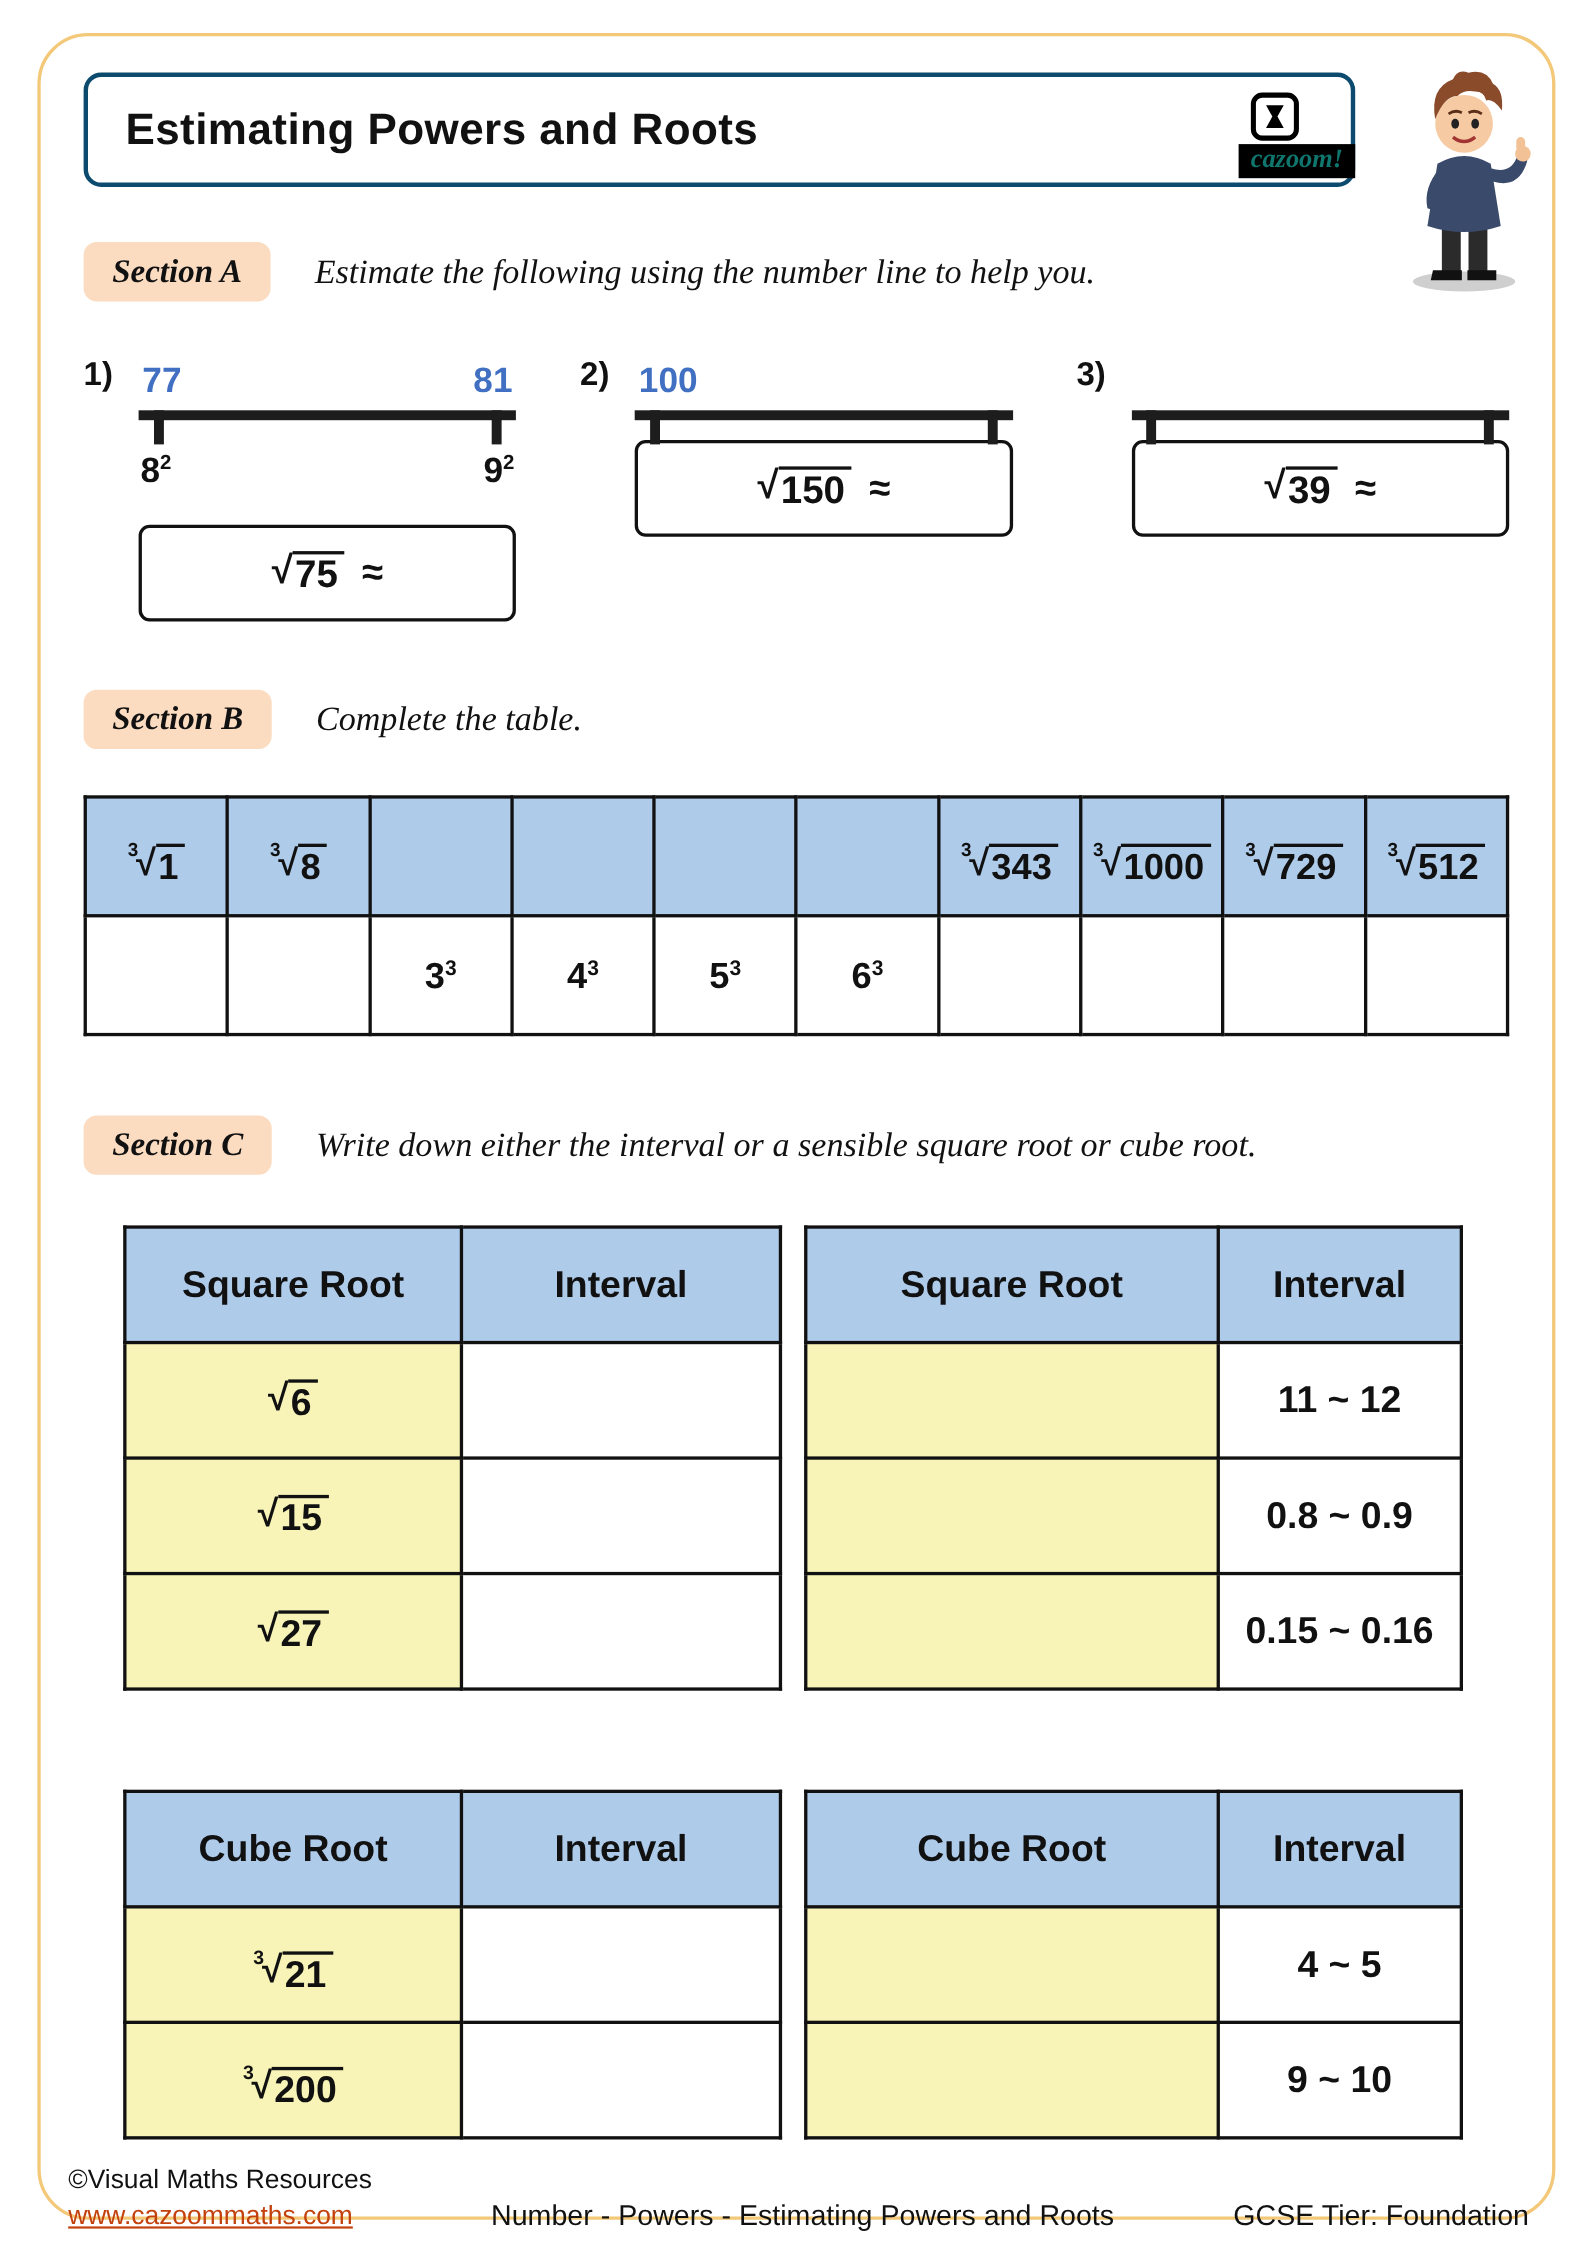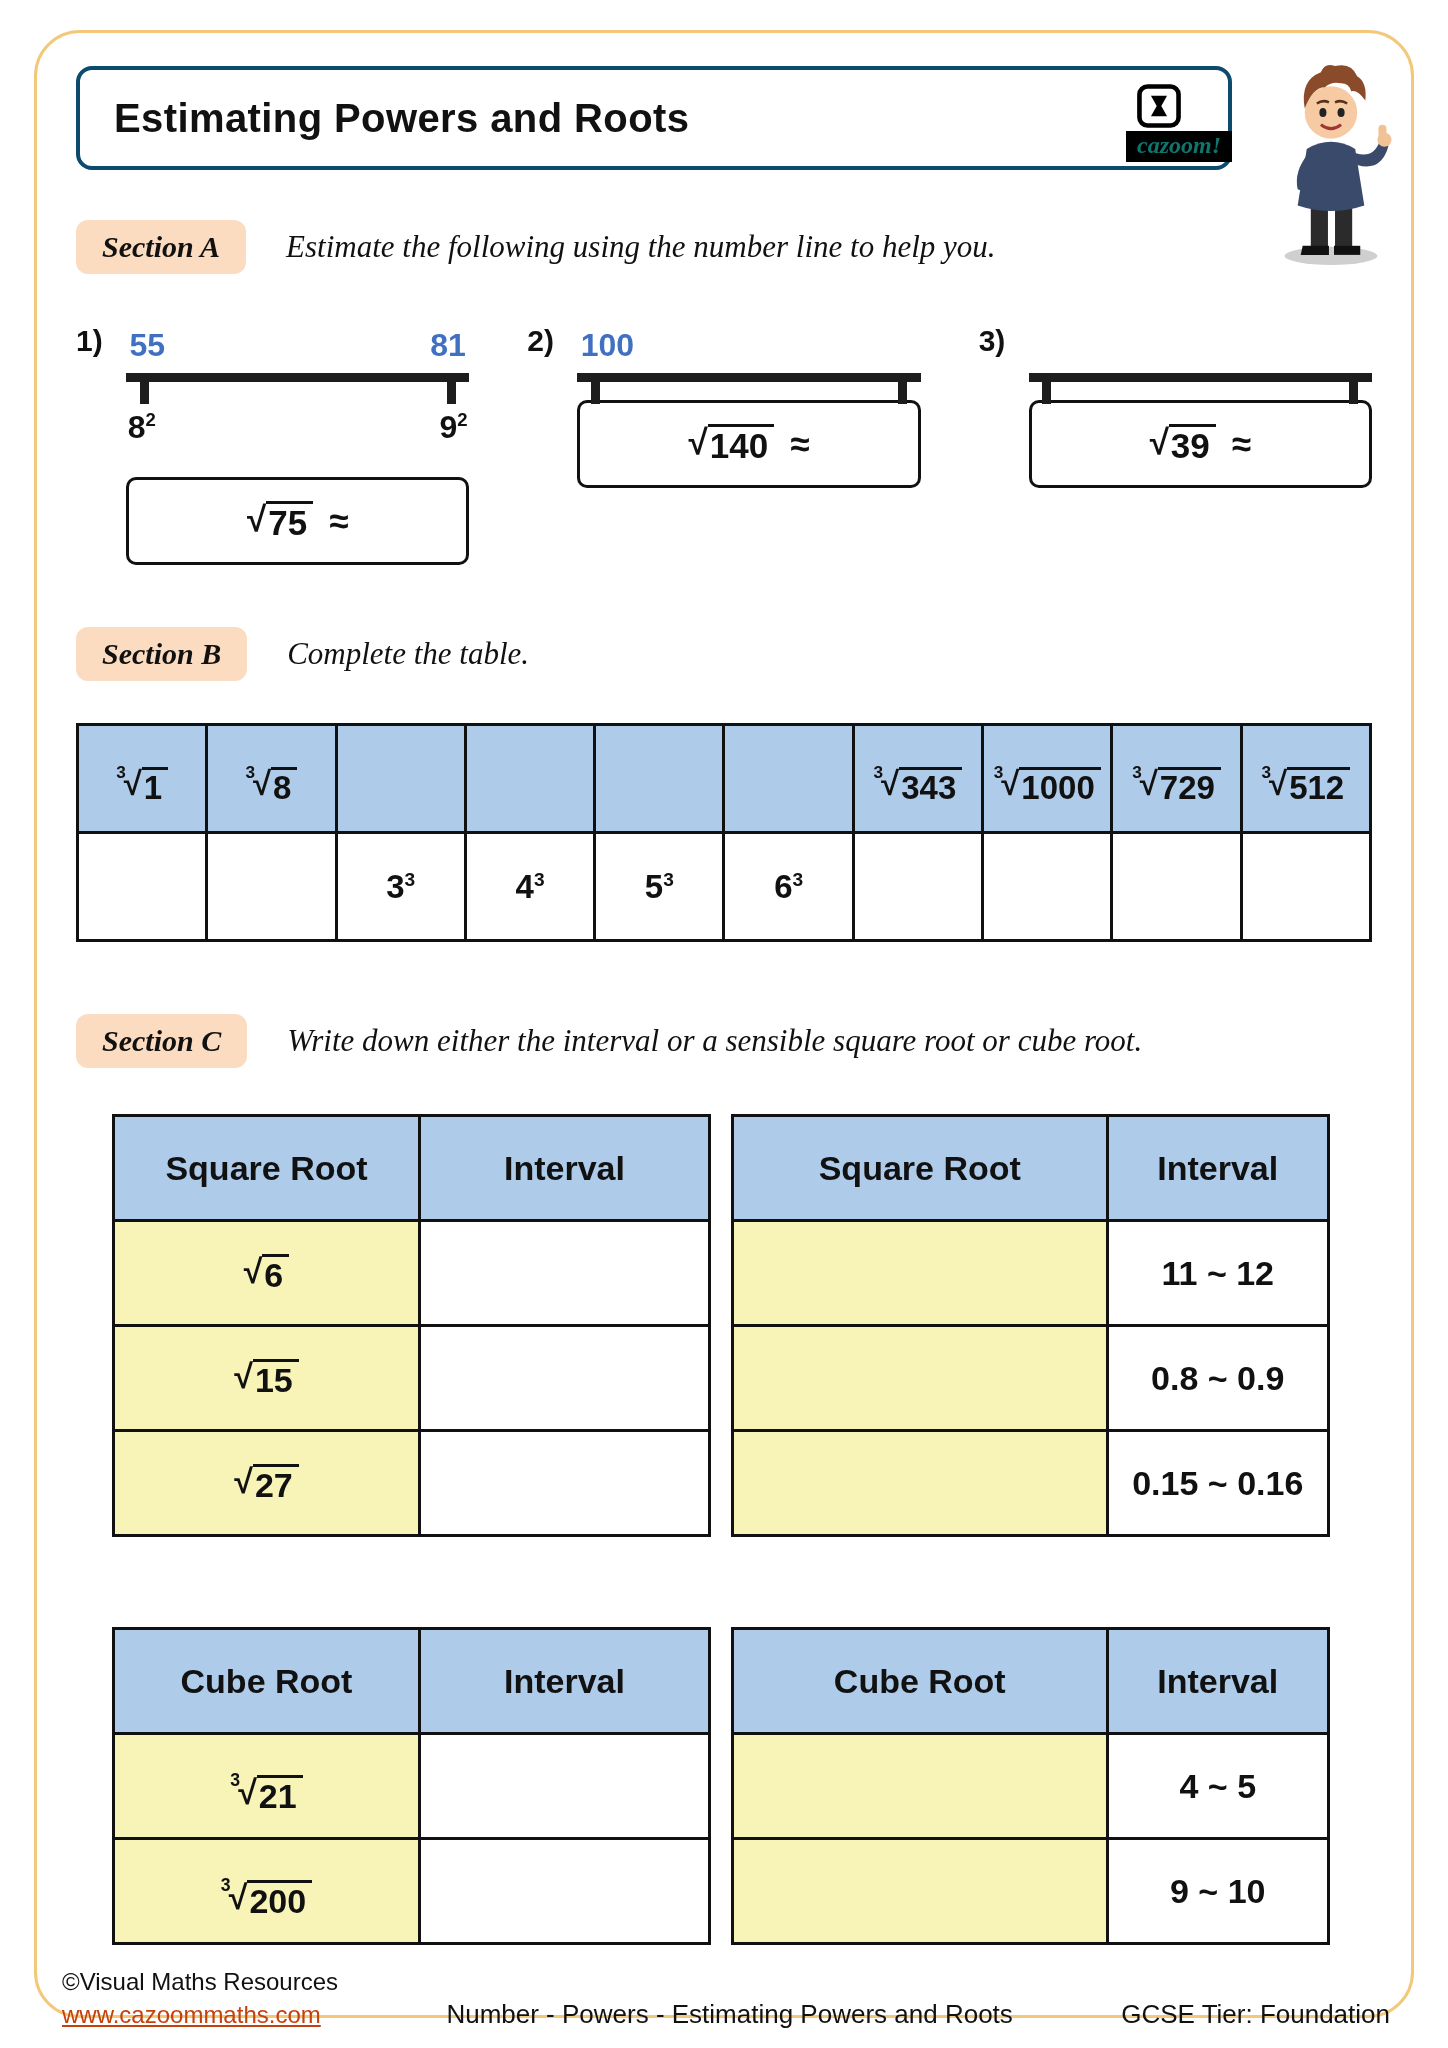--- a/index.html
+++ b/index.html
@@ -144,21 +144,21 @@
   <div class="section-row row-a">
     <div class="section-label">Section A</div>
     <div class="section-instruction">Estimate the following using the number line to help you.</div>
   </div>
 
   <div class="problems-row">
       <div class="problem">
         <div class="prob-num">1)</div>
         <div class="prob-body">
           <div class="nl-top">
-            <span>55</span>
+            <span>77</span>
             <span>81</span>
           </div>
           <div class="nl-line">
             <i class="tick tl"></i>
             <i class="tick tr"></i>
           </div>
           <div class="nl-bottom">
             <span><span class="pow">8<sup>2</sup></span></span>
             <span><span class="pow">9<sup>2</sup></span></span>
           </div>
@@ -178,21 +178,21 @@
             <span>100</span>
             <span></span>
           </div>
           <div class="nl-line">
             <i class="tick tl"></i>
             <i class="tick tr"></i>
           </div>
           <div class="answer-box">
             <span class="rad">
               <span class="rad-sign">√</span>
-              <span class="rad-val">140</span>
+              <span class="rad-val">150</span>
             </span>
             <span class="approx">≈</span>
           </div>
         </div>
       </div>
       <div class="problem">
         <div class="prob-num">3)</div>
         <div class="prob-body">
           <div class="nl-top">
             <span></span>

